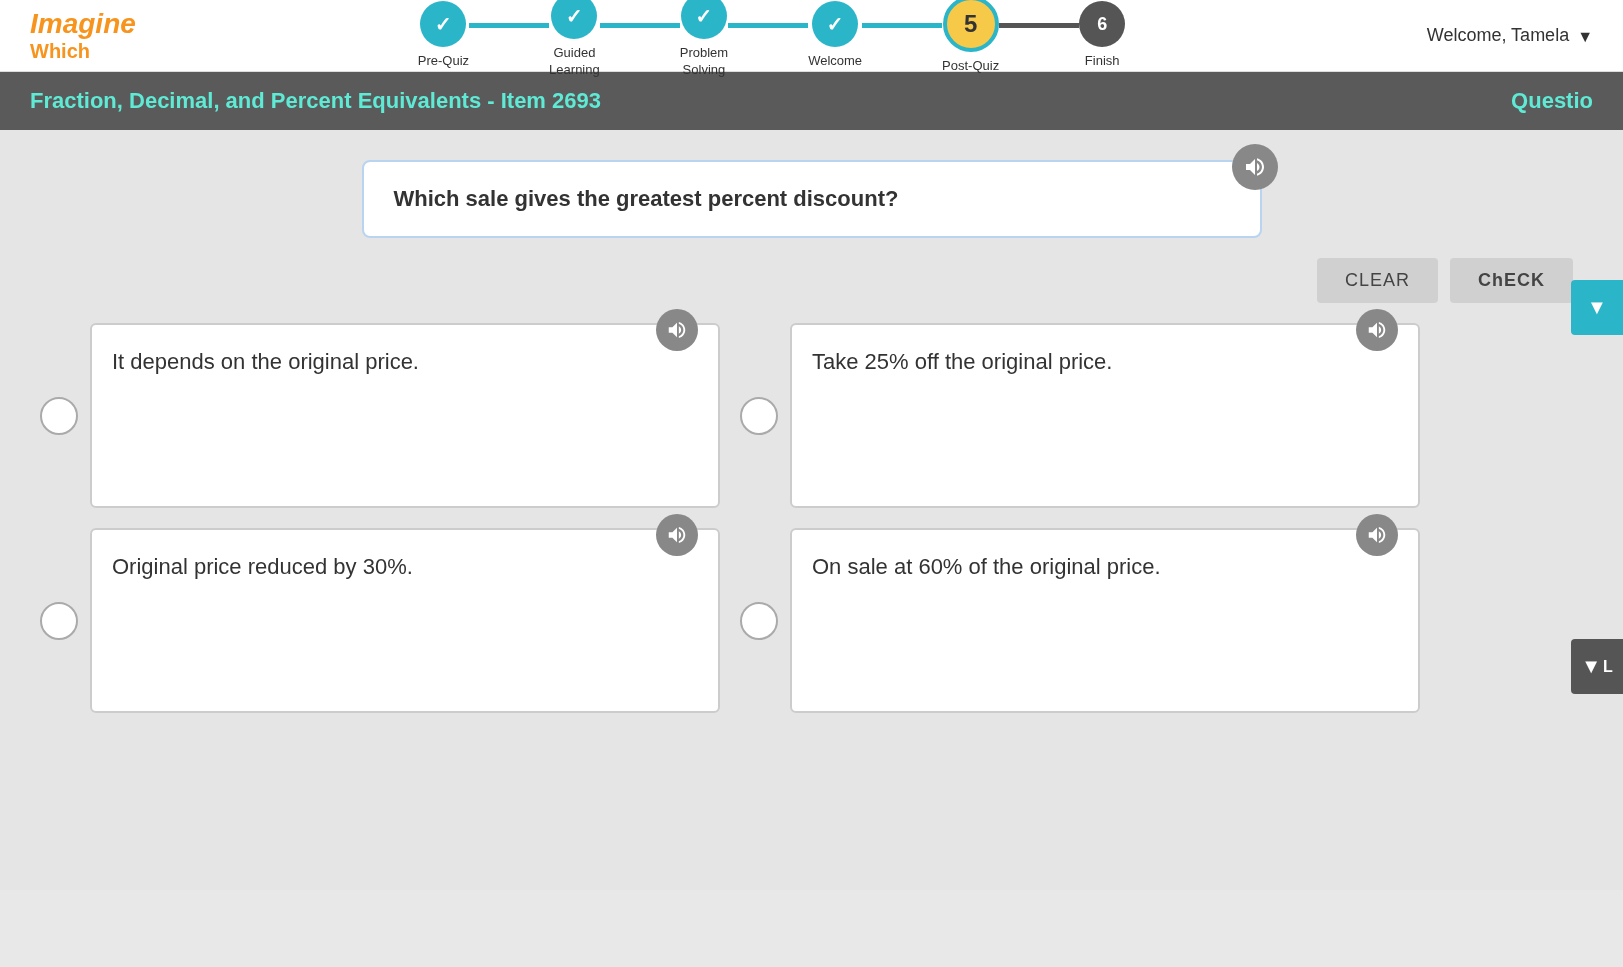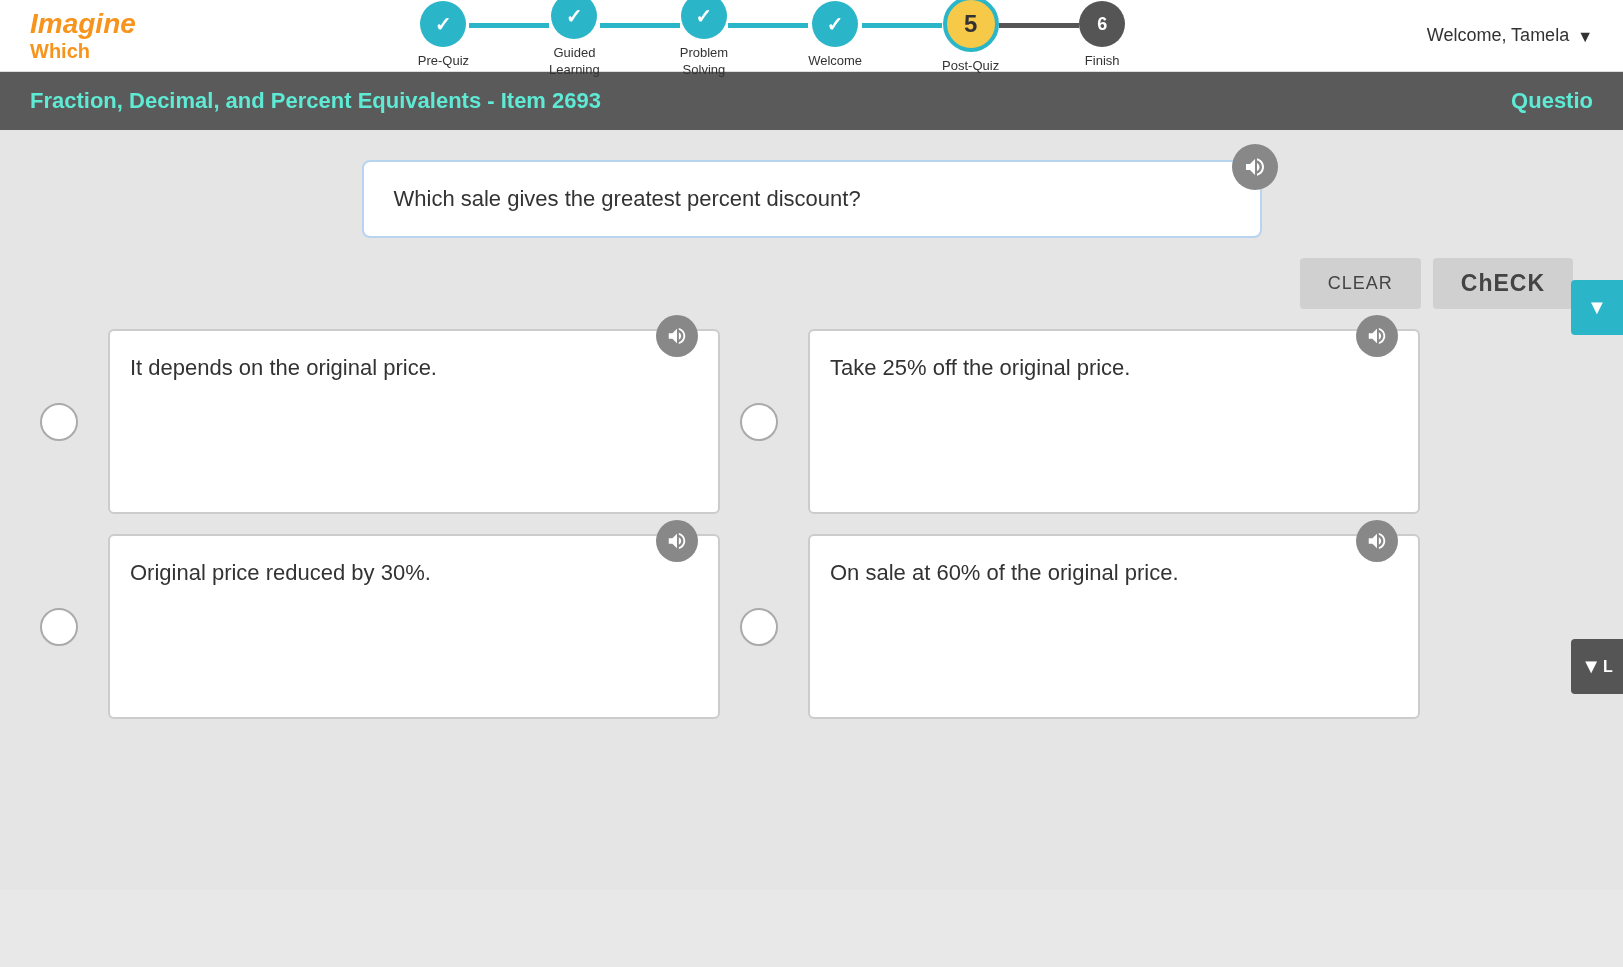--- a/index.html
+++ b/index.html
@@ -140,20 +140,21 @@
     .question-box {
       background: white;
       border: 2px solid #b8d4f0;
       border-radius: 8px;
       padding: 24px 80px 24px 30px;
       font-size: 22px;
       color: #333;
       margin: 0 auto 20px auto;
       max-width: 900px;
       position: relative;
+      font-weight: bold;
     }
     .audio-btn-lg {
       position: absolute;
       top: -16px;
       right: 20px;
       width: 46px;
       height: 46px;
       background: #888;
       border-radius: 50%;
       display: flex;
@@ -180,21 +181,21 @@
       font-weight: normal;
       cursor: pointer;
       border-radius: 4px;
       letter-spacing: 1px;
     }
     .btn-check {
       background: #d0d0d0;
       color: #444;
       border: none;
       padding: 12px 28px;
-      font-size: 23px;
+      font-size: 18px;
       font-weight: bold;
       cursor: pointer;
       border-radius: 4px;
       letter-spacing: 1px;
     }
 
     
     .choices-grid {
       display: grid;
       grid-template-columns: 1fr 1fr;
@@ -224,21 +225,20 @@
     .choice-box {
       background: white;
       border: 2px solid #ccc;
       border-radius: 6px;
       padding: 24px 60px 24px 20px;
       font-size: 22px;
       color: #333;
       flex: 1;
       min-height: 185px;
       position: relative;
-      margin-left: 18px;
     }
     .choice-audio {
       position: absolute;
       top: -16px;
       right: 20px;
       width: 42px;
       height: 42px;
       background: #888;
       border-radius: 50%;
       display: flex;

